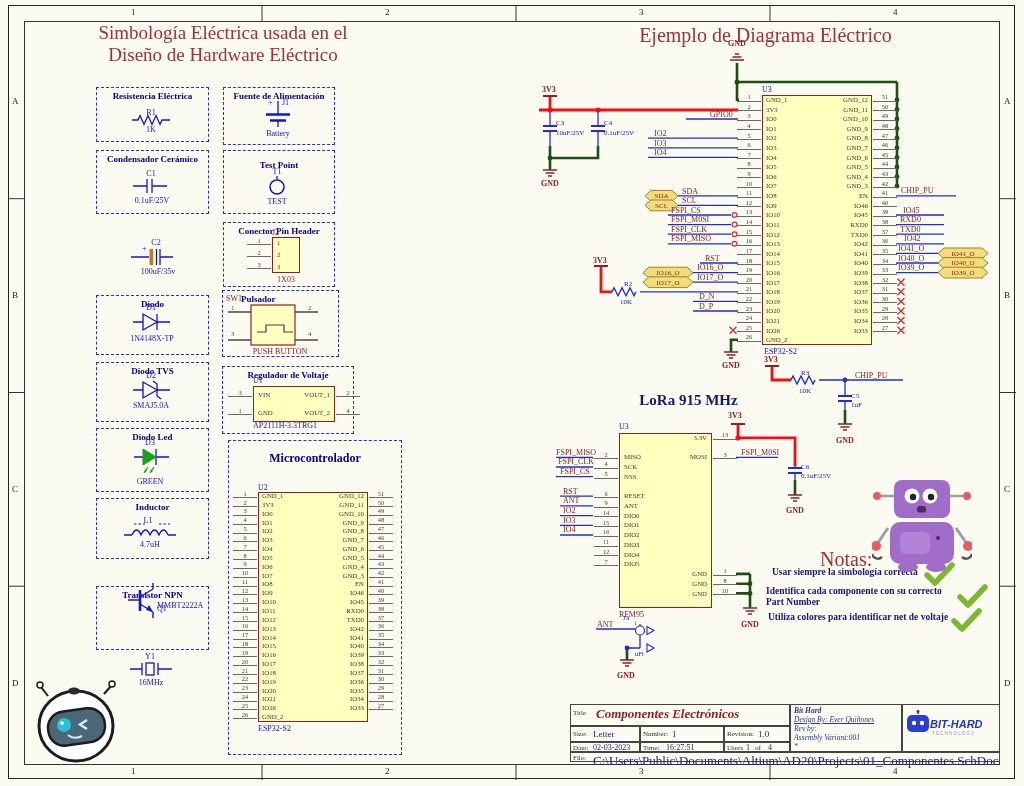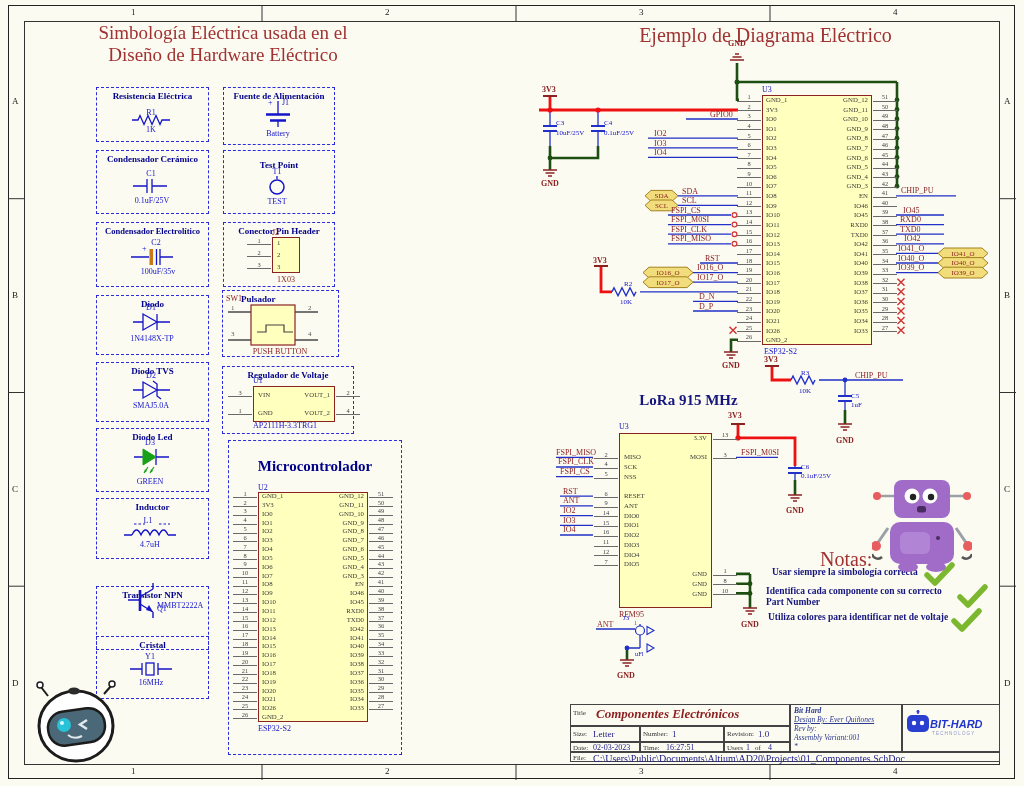--- a/index.html
+++ b/index.html
@@ -62,58 +62,52 @@
   <span class="bigtitle" style="left:88px;top:44px;width:270px;">Diseño de Hardware Eléctrico</span>
   <span class="bigtitle" style="left:618px;top:24px;width:295px;font-size:20px;">Ejemplo de Diagrama Eléctrico</span>
   <span class="bigtitle" style="left:616px;top:392px;width:145px;font-size:15px;font-weight:bold;color:#15157e;">LoRa 915 MHz</span>
 
   <div class="lbox" style="left:96px;top:87px;width:111px;height:53px;">
       <span class="ltitle">Resistencia Eléctrica</span>
     </div>
   <div class="lbox" style="left:96px;top:150px;width:111px;height:62px;">
       <span class="ltitle">Condensador Cerámico</span>
     </div>
-  <div class="lbox" style="left:96px;top:222px;width:111px;height:63px;">
-      <span class="ltitle" style="font-size:8.5px;">Condensador Electrolítico</span>
-    </div>
   <div class="lbox" style="left:96px;top:295px;width:111px;height:58px;">
       <span class="ltitle">Diodo</span>
     </div>
   <div class="lbox" style="left:96px;top:362px;width:111px;height:58px;">
       <span class="ltitle">Diodo TVS</span>
     </div>
   <div class="lbox" style="left:96px;top:428px;width:111px;height:62px;">
       <span class="ltitle">Diodo Led</span>
     </div>
   <div class="lbox" style="left:96px;top:498px;width:111px;height:59px;">
       <span class="ltitle">Inductor</span>
     </div>
   <div class="lbox" style="left:96px;top:586px;width:111px;height:62px;">
       <span class="ltitle">Transistor NPN</span>
     </div>
-  <div class="lbox" style="left:96px;top:636px;width:111px;height:61px;">
-      <span class="ltitle">Cristal</span>
-    </div>
   <div class="lbox" style="left:223px;top:87px;width:110px;height:56px;">
       <span class="ltitle">Fuente de Alimentación</span>
     </div>
   <div class="lbox" style="left:223px;top:150px;width:110px;height:62px;">
       <span class="ltitle" style="top:9px;">Test Point</span>
     </div>
   <div class="lbox" style="left:223px;top:222px;width:110px;height:63px;">
       <span class="ltitle">Conector Pin Header</span>
     </div>
   <div class="lbox" style="left:222px;top:290px;width:115px;height:65px;">
       <span class="ltitle" style="left:18px;width:100px;text-align:left;">Pulsador</span>
     </div>
   <div class="lbox" style="left:222px;top:366px;width:130px;height:66px;">
       <span class="ltitle">Regulador de Voltaje</span>
     </div>
   <div class="lbox" style="left:228px;top:440px;width:172px;height:313px;">
-      <span class="ltitle" style="top:17px;font-size:15px;">Microcontrolador</span>
+      <span class="ltitle" style="top:10px;font-size:12px;">Microcontrolador</span>
     </div>
 
   <span class="blu cent" style="left:151px;top:108px;">R1</span>
   <span class="blu cent" style="left:151px;top:125px;">1K</span>
   <span class="blu cent" style="left:151px;top:169px;">C1</span>
   <span class="blu cent" style="left:152px;top:196px;">0.1uF/25V</span>
   <span class="blu cent" style="left:156px;top:238px;">C2</span>
   <span class="blu" style="left:142px;top:244px;">+</span>
   <span class="blu cent" style="left:158px;top:267px;">100uF/35v</span>
   <span class="blu cent" style="left:151px;top:303px;">D1</span>
@@ -864,21 +858,21 @@
   <span class="tbv" style="left:758px;top:729px;">1.0</span>
   <span class="tb" style="left:573px;top:743.5px;">Date:</span>
   <span class="tbv" style="left:593px;top:743px;font-size:8px;">02-03-2023</span>
   <span class="tb" style="left:643px;top:743.5px;">Time:</span>
   <span class="tbv" style="left:666px;top:743px;font-size:8px;">16:27:51</span>
   <span class="tb" style="left:727px;top:743.5px;">Users</span>
   <span class="tbv" style="left:746px;top:743px;font-size:8px;">1</span>
   <span class="tb" style="left:755px;top:743.5px;">of</span>
   <span class="tbv" style="left:768px;top:743px;font-size:8px;">4</span>
   <span class="tb" style="left:573px;top:753.5px;">File:</span>
-  <span class="tbv" style="left:593px;top:753px;font-size:10px;">C:\Users\Public\Documents\Altium\AD20\Projects\01_Componentes.SchDoc</span>
+  <span class="tbv" style="left:593px;top:753px;font-size:13px;">C:\Users\Public\Documents\Altium\AD20\Projects\01_Componentes.SchDoc</span>
   <span class="tbit" style="left:794px;top:706px;font-weight:bold;">Bit Hard</span>
   <span class="tbit" style="left:794px;top:715px;text-decoration:underline;">Design By: Ever Quiñones</span>
   <span class="tbit" style="left:794px;top:724px;">Rev by:</span>
   <span class="tbit" style="left:794px;top:733px;">Assembly Variant:001</span>
   <span class="tbit" style="left:794px;top:742px;">*</span>
   <span class="tbv" style="left:930px;top:718px;font:italic bold 11px 'Liberation Sans',sans-serif;color:#2233cc;">BIT-HARD</span>
   <span class="tbv" style="left:932px;top:731px;font:4.5px 'Liberation Sans',sans-serif;letter-spacing:1.2px;color:#8a93c8;">TECHNOLOGY</span>
 
   <svg class="overlay" width="1024" height="786" viewBox="0 0 1024 786">
 

